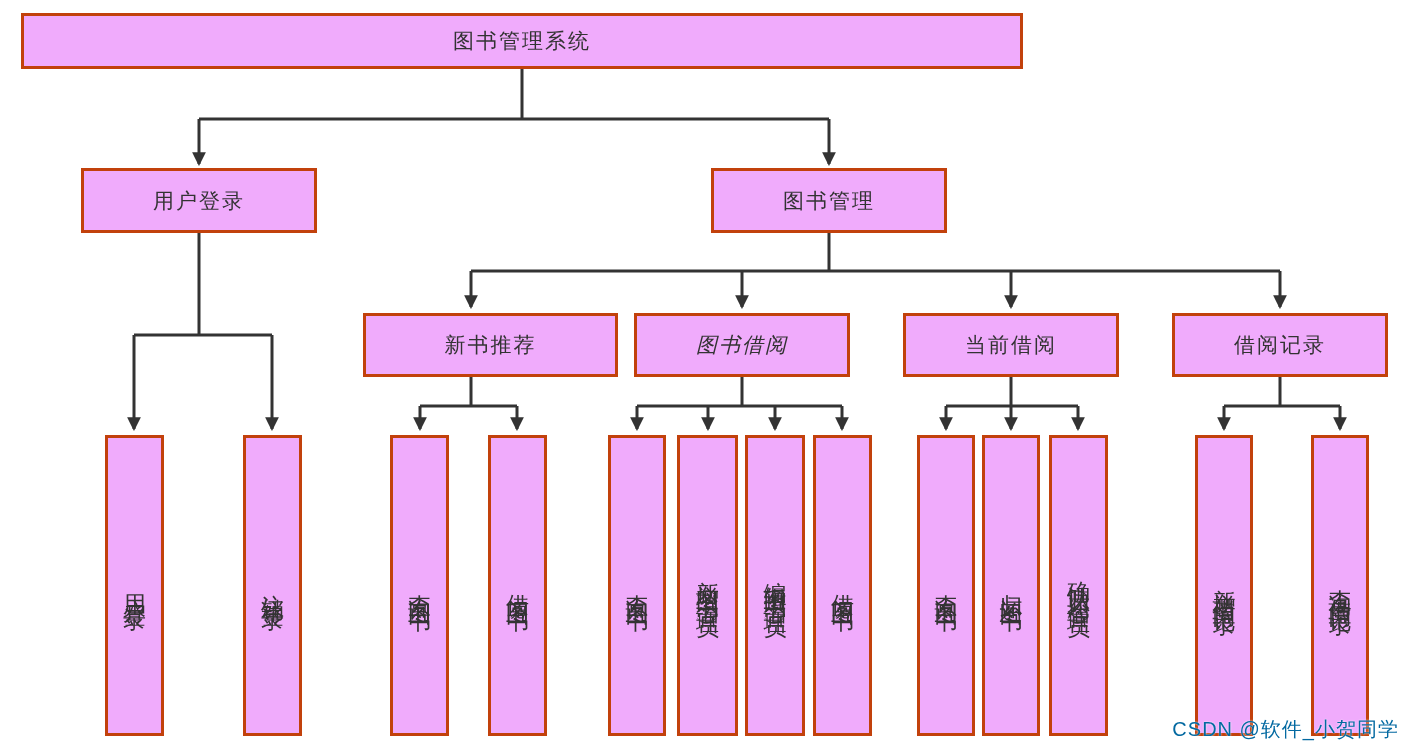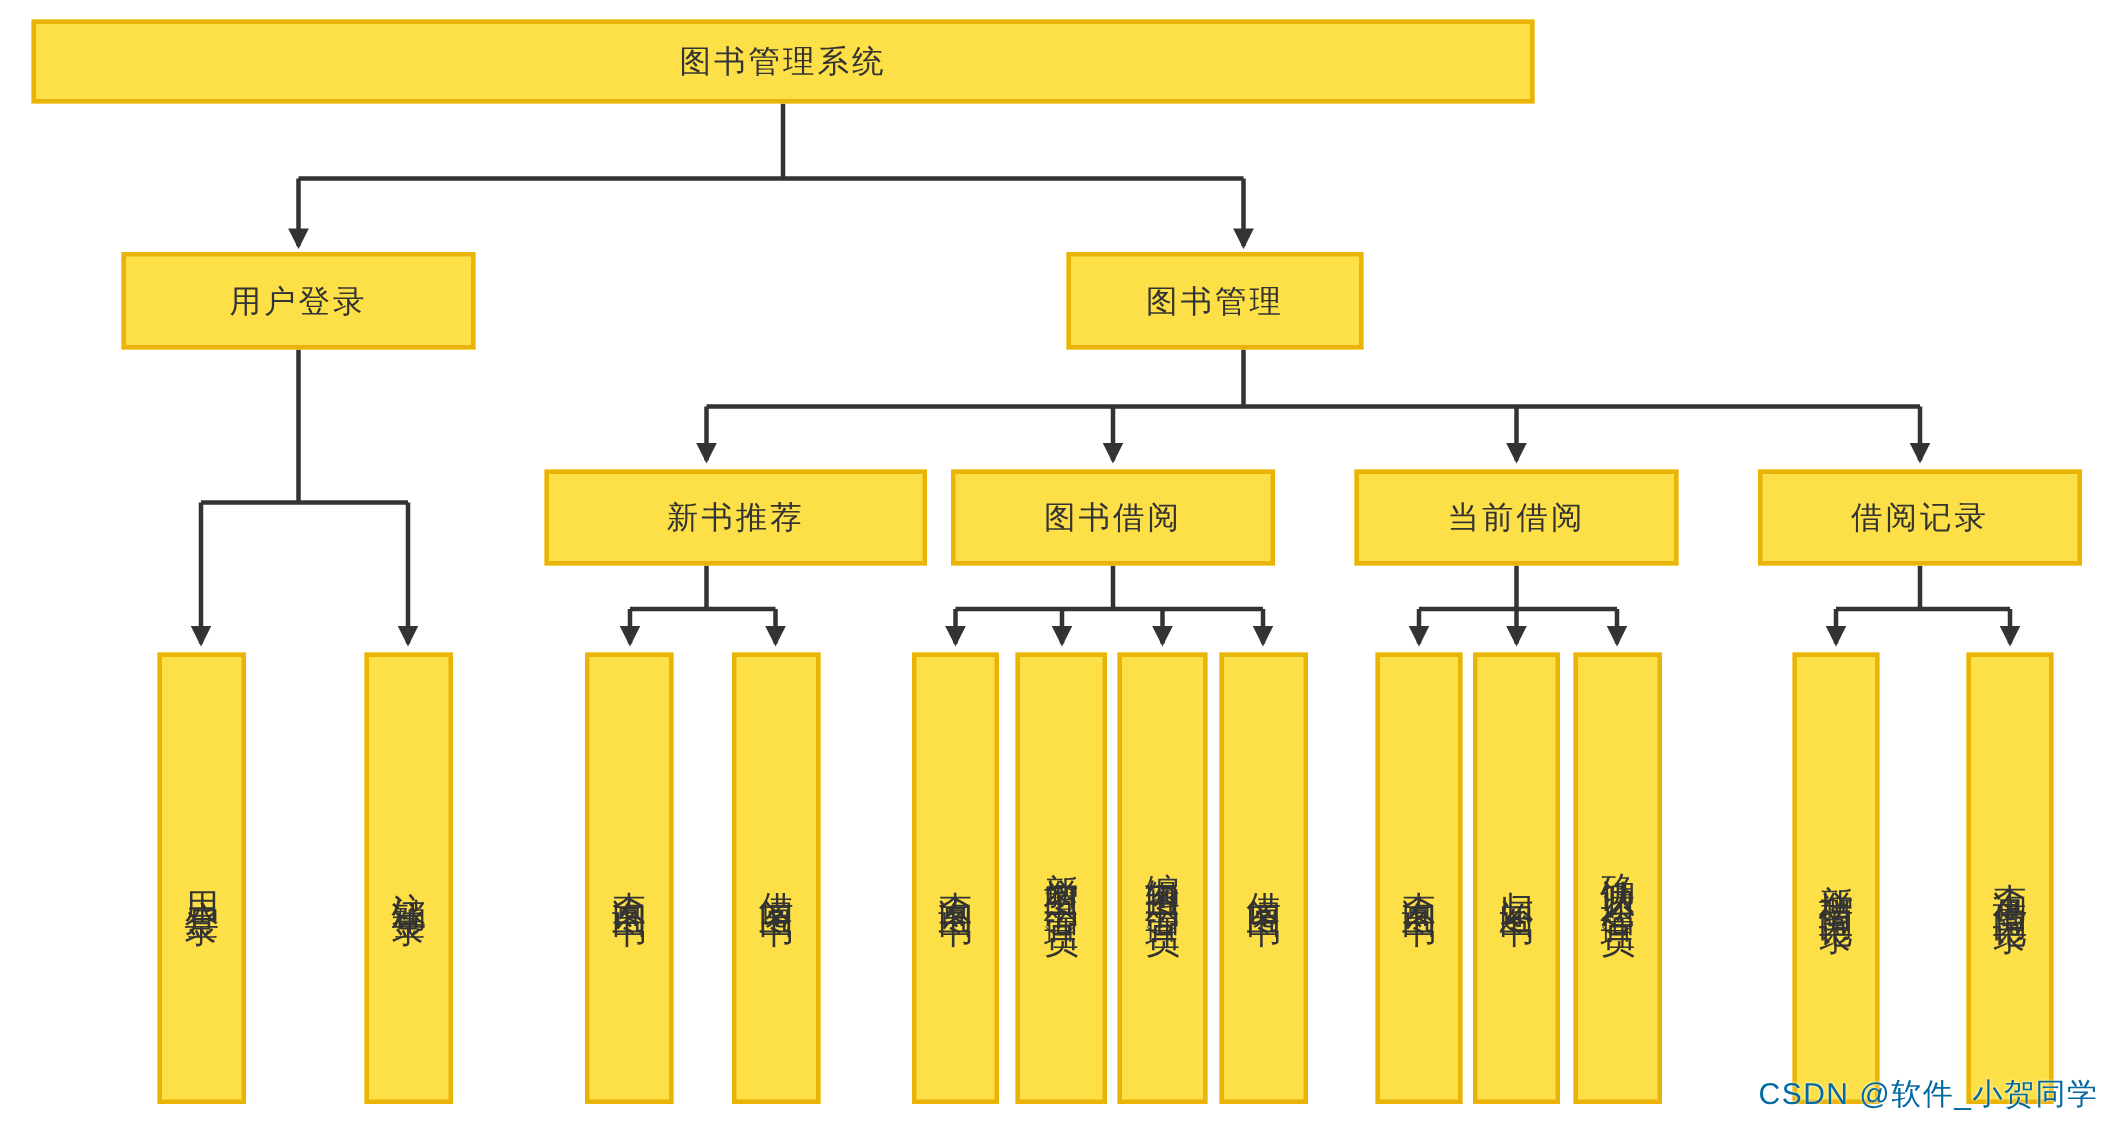--- a/index.html
+++ b/index.html
@@ -3,21 +3,21 @@
 <meta charset="utf-8">
 <style>
   html,body{margin:0;padding:0;background:#fff;}
   .canvas{
     position:relative;width:1405px;height:747px;background:#fff;
     font-family:"Liberation Sans","DejaVu Sans",sans-serif;color:#333;
     overflow:hidden;
   }
   .wires{position:absolute;left:0;top:0;width:1405px;height:747px;}
   .node{
-    position:absolute;background:#fde047;border:3px solid #eab308;box-sizing:border-box;
+    position:absolute;background:#f0abfc;border:3px solid #c2410c;box-sizing:border-box;
     display:flex;align-items:center;justify-content:center;
     font-size:21px;letter-spacing:2px;white-space:nowrap;
   }
   .vnode{
     writing-mode:vertical-rl;text-orientation:mixed;
     font-size:23px;letter-spacing:5px;line-height:1;white-space:normal;
   }
   .watermark{
     position:absolute;right:6px;bottom:4px;
     font-size:20px;color:#0369a1;letter-spacing:1px;
@@ -75,24 +75,24 @@
         <path d="M1280 377 V406 M1224 406 H1340"></path>
         <path d="M1224 406 V429" marker-end="url(#arw)"></path>
         <path d="M1340 406 V429" marker-end="url(#arw)"></path>
       </g>
     </g>
   </svg>
 
   <div class="node" style="left:21px;top:13px;width:1002px;height:56px;">图书管理系统</div>
 
   <div class="node" style="left:81px;top:168px;width:236px;height:65px;">用户登录</div>
-  <div class="node" style="left:711px;top:168px;width:198px;height:65px;">图书管理</div>
+  <div class="node" style="left:711px;top:168px;width:236px;height:65px;">图书管理</div>
 
   <div class="node" style="left:363px;top:313px;width:255px;height:64px;">新书推荐</div>
-  <div class="node" style="left:634px;top:313px;width:216px;height:64px;">图书借阅</div>
+  <div class="node" style="left:634px;top:313px;width:216px;height:64px;font-style:italic;">图书借阅</div>
   <div class="node" style="left:1172px;top:313px;width:216px;height:64px;">借阅记录</div>
   <div class="node" style="left:903px;top:313px;width:216px;height:64px;">当前借阅</div>
 
   <div class="node vnode" style="left:105px;top:435px;width:59px;height:301px;">用户登录</div>
   <div class="node vnode" style="left:243px;top:435px;width:59px;height:301px;">注销登录</div>
 
   <div class="node vnode" style="left:390px;top:435px;width:59px;height:301px;">查询图书</div>
   <div class="node vnode" style="left:488px;top:435px;width:59px;height:301px;">借阅图书</div>
 
   <div class="node vnode" style="left:608px;top:435px;width:58px;height:301px;">查询图书</div>

